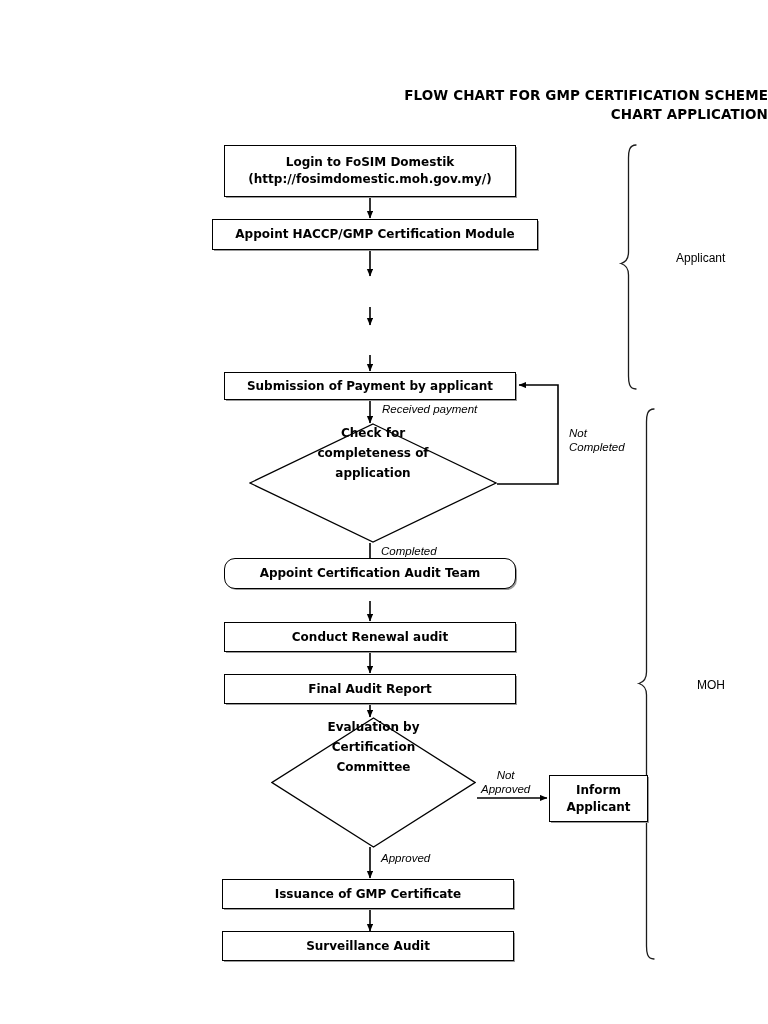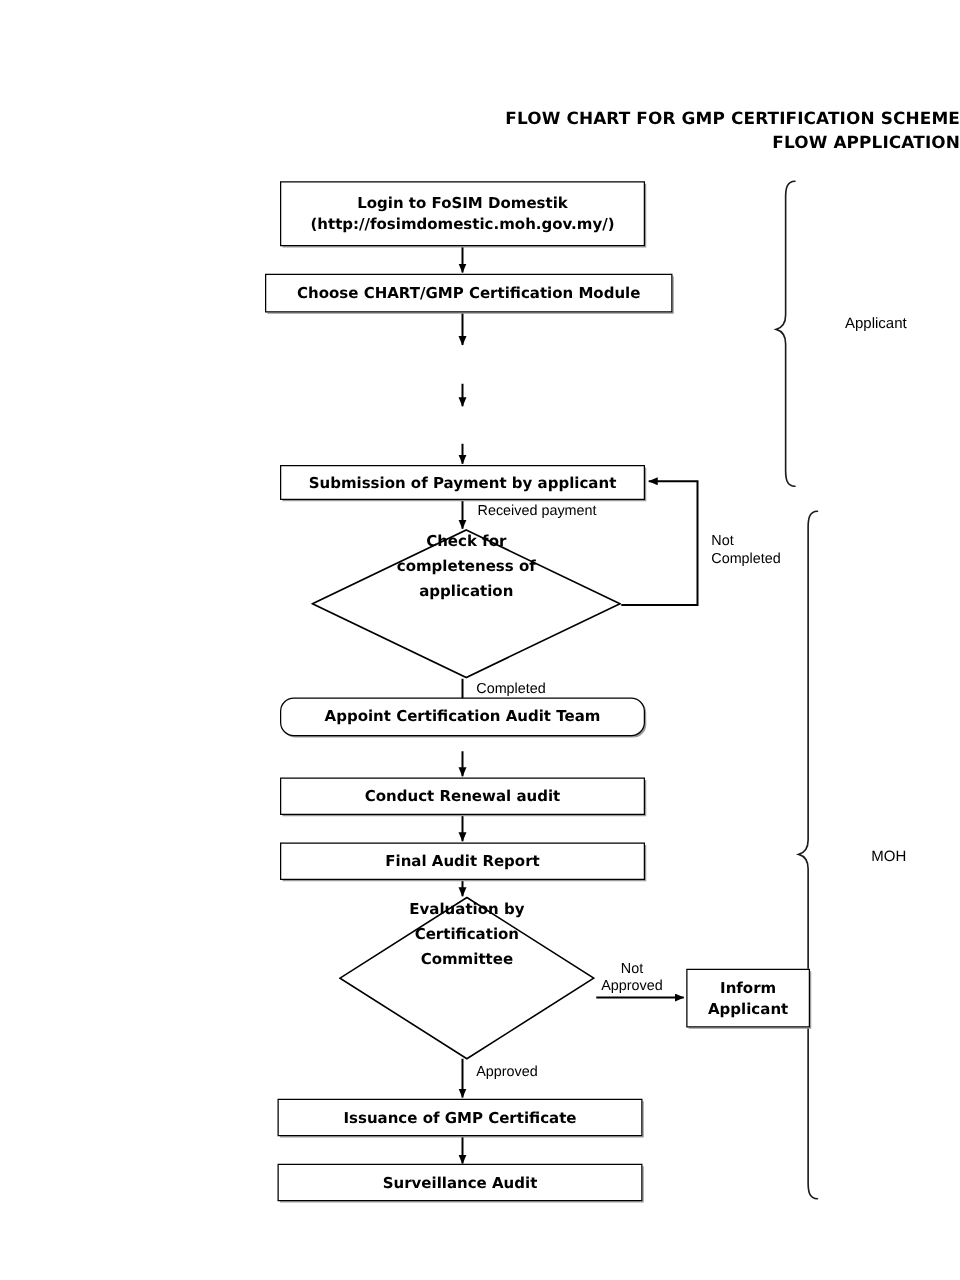--- a/index.html
+++ b/index.html
@@ -94,39 +94,40 @@
 
   
   .edge-label {
     position: absolute;
     font-family: "Liberation Sans", sans-serif;
     font-size: 11.5px;
     font-weight: normal;
     line-height: 14px;
     color: #000000;
     white-space: pre-line;
+    font-style: italic;
   }
 
   
   .lane-label {
     position: absolute;
     font-family: "Liberation Sans", sans-serif;
     font-size: 12px;
     color: #000000;
     white-space: nowrap;
   }
 </style>
 </head>
 <body>
 
 <div id="canvas">
 
   <div class="title">
     <span>FLOW CHART FOR GMP CERTIFICATION SCHEME</span>
-    <span class="line2">FLOW APPLICATION</span>
+    <span class="line2">CHART APPLICATION</span>
   </div>
 
   <svg id="connectors" viewBox="0 0 768 1024">
     <defs>
       <marker id="arrow" markerWidth="9" markerHeight="9" refX="7.2" refY="3.2" orient="auto" markerUnits="userSpaceOnUse">
         <path d="M0,0 L7.6,3.2 L0,6.4 z" fill="#000000"></path>
       </marker>
     </defs>
     <g stroke="#000000" stroke-width="1.6" fill="none" marker-end="url(#arrow)">
 
@@ -179,21 +180,21 @@
   </svg>
 
   <div class="node-box" style="left:224px; top:145px; width:292px; height:52px;">
     <div class="inner">
       <span>Login to FoSIM Domestik</span>
       <span class="sub">(http://fosimdomestic.moh.gov.my/)</span>
     </div>
   </div>
 
   <div class="node-box" style="left:212px; top:219px; width:326px; height:31px;">
-    <div class="inner"><span>Choose CHART/GMP Certification Module</span></div>
+    <div class="inner"><span>Appoint HACCP/GMP Certification Module</span></div>
   </div>
 
 
 
   <div class="node-box" style="left:224px; top:372px; width:292px; height:28px;">
     <div class="inner"><span>Submission of Payment by applicant</span></div>
   </div>
 
   <div class="node-diamond" style="left:249px; top:423px; width:248px; height:120px;">
     <svg width="248" height="120" viewBox="0 0 248 120">

